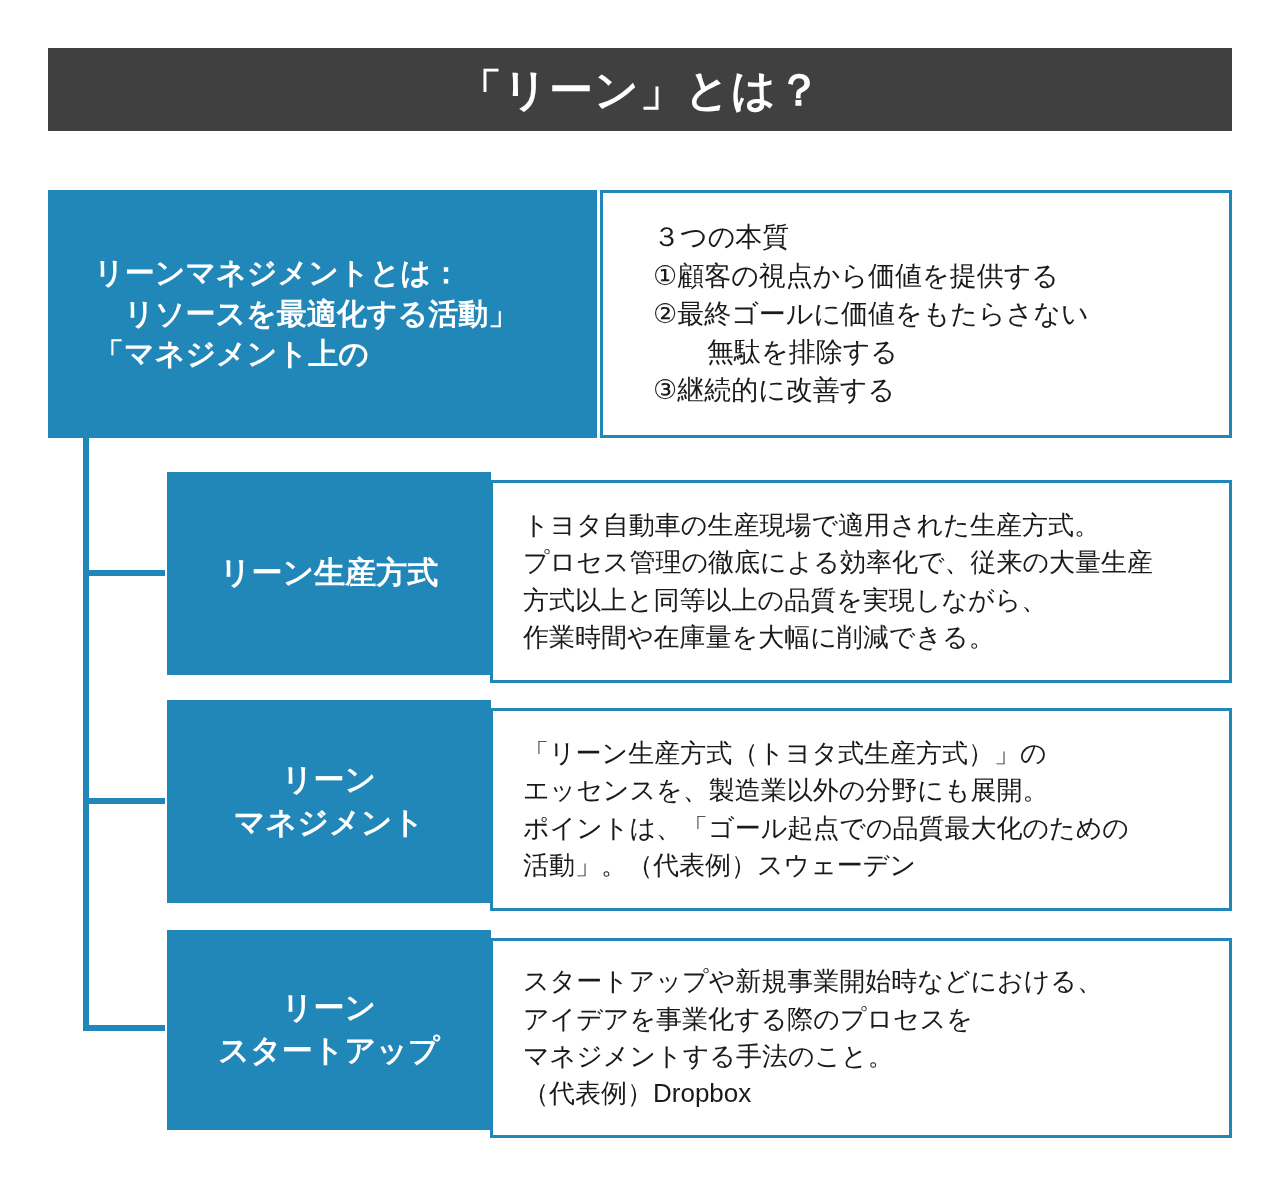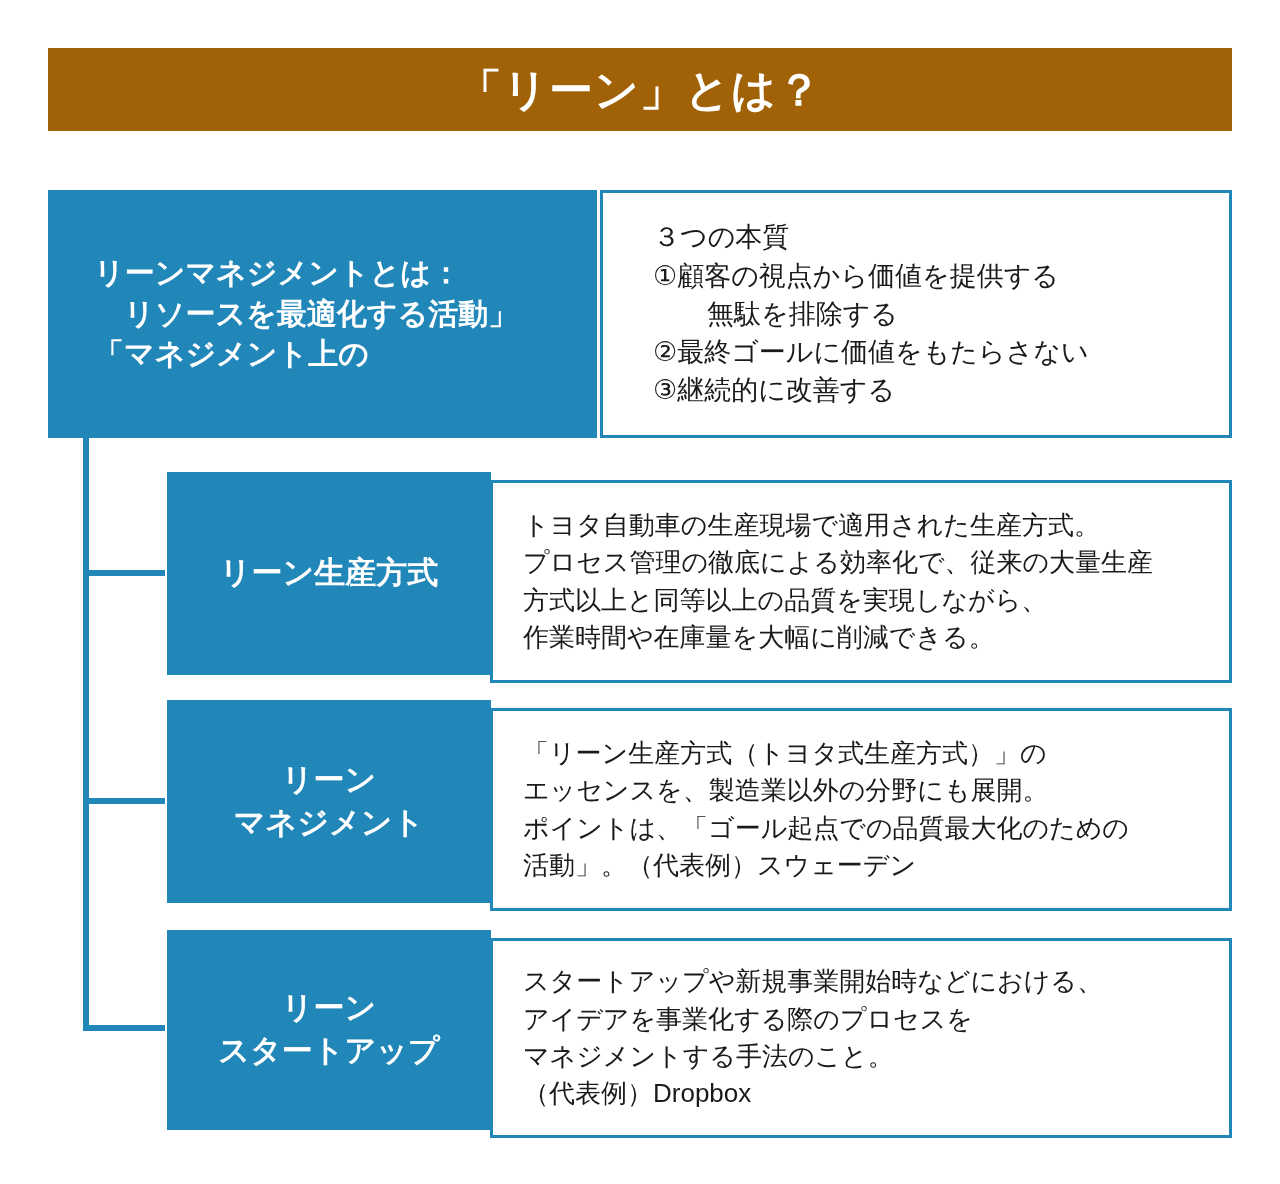--- a/index.html
+++ b/index.html
@@ -23,21 +23,21 @@
     background: #ffffff;
   }
 
   
   .title-bar {
     position: absolute;
     left: 48px;
     top: 48px;
     width: 1184px;
     height: 83px;
-    background: #a16207;
+    background: #404040;
     display: flex;
     align-items: center;
     justify-content: center;
     box-sizing: border-box;
   }
   .title-text {
     color: #ffffff;
     font-size: 44px;
     font-weight: bold;
     letter-spacing: 1px;
@@ -176,22 +176,22 @@
 
   <div class="row1">
     <div class="row1-label">
       <div class="ln">リーンマネジメントとは：</div>
       <div class="ln">　リソースを最適化する活動」</div>
       <div class="ln">「マネジメント上の</div>
     </div>
     <div class="row1-body">
       <div class="ln">３つの本質</div>
       <div class="ln">①顧客の視点から価値を提供する</div>
+      <div class="ln">②最終ゴールに価値をもたらさない</div>
       <div class="ln">　　無駄を排除する</div>
-      <div class="ln">②最終ゴールに価値をもたらさない</div>
       <div class="ln">③継続的に改善する</div>
     </div>
   </div>
 
   <div class="conn-v"></div>
   <div class="conn-h" id="conn-h-1"></div>
   <div class="conn-h" id="conn-h-2"></div>
   <div class="conn-h" id="conn-h-3"></div>
 
   <div class="subrow" id="subrow-1">

